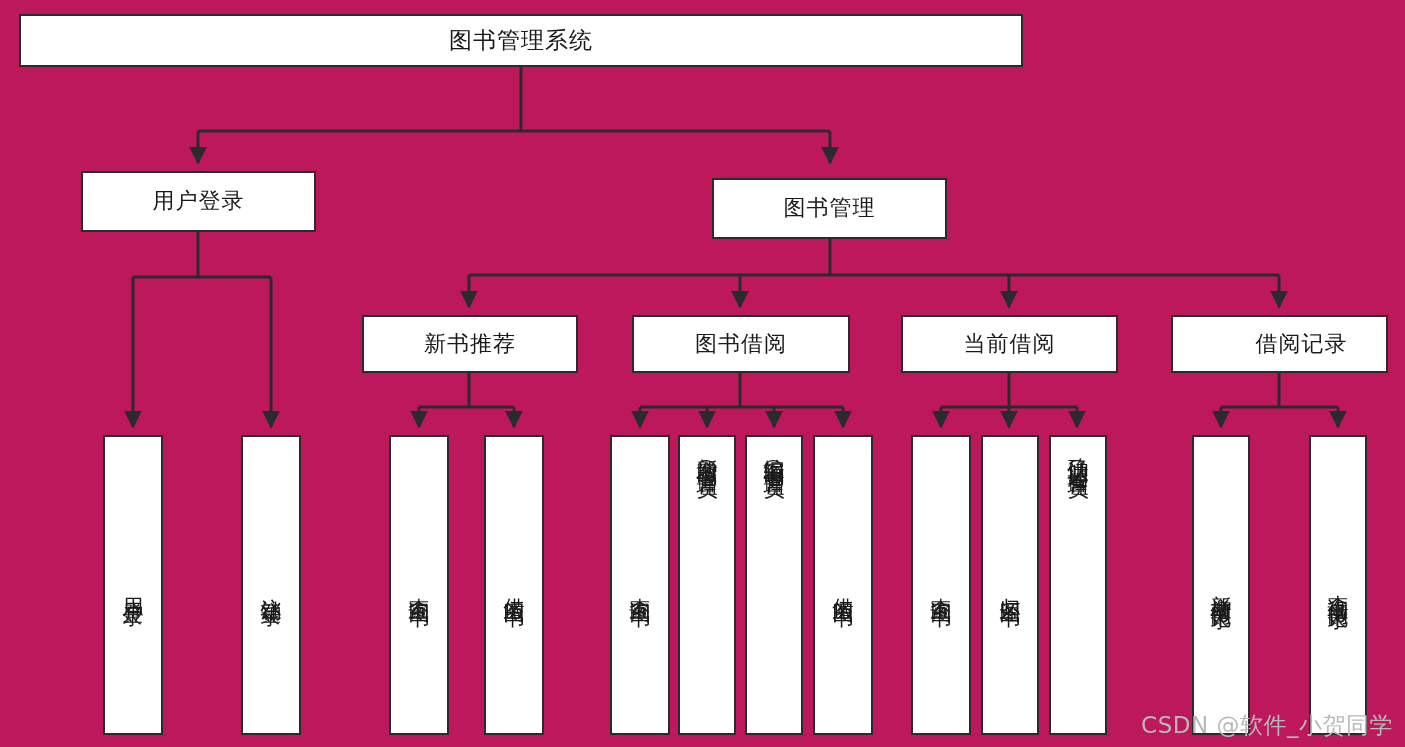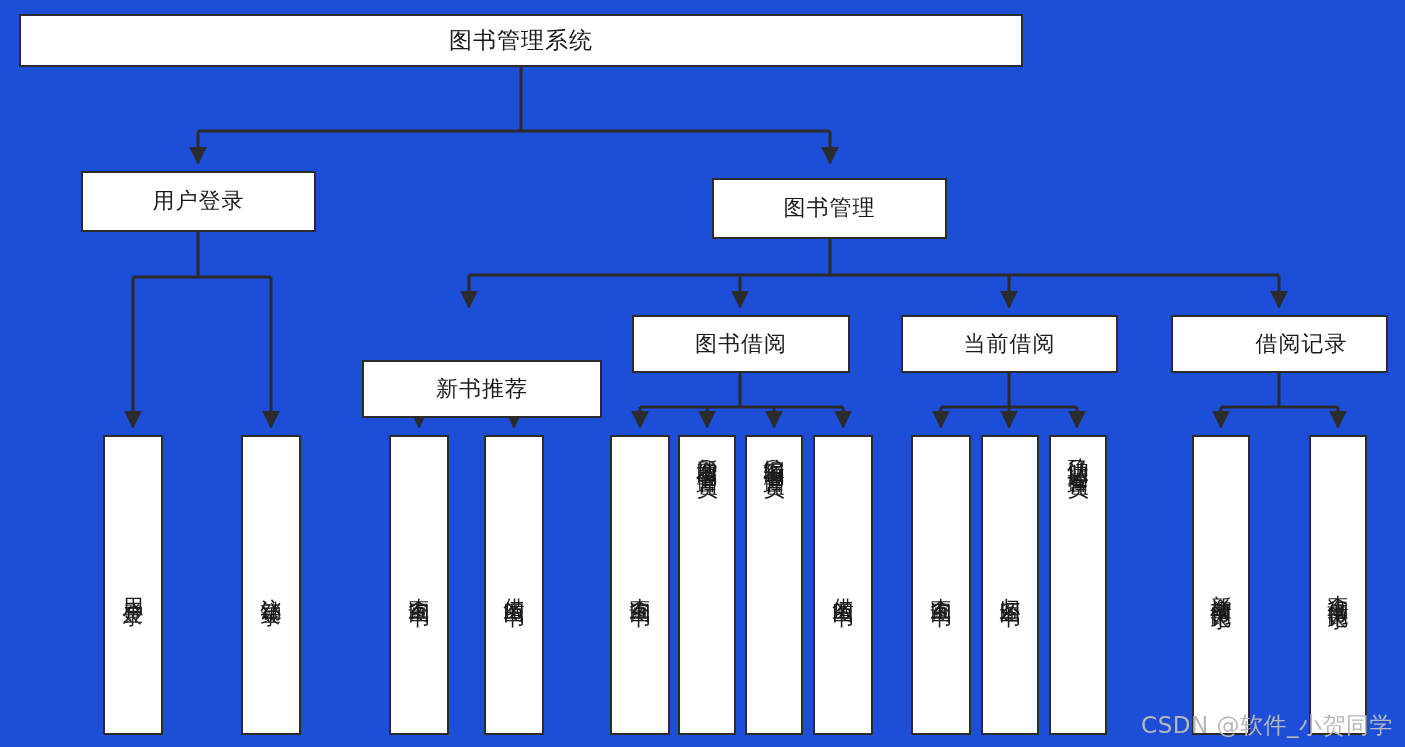--- a/index.html
+++ b/index.html
@@ -5,21 +5,21 @@
 <style>
   html,body{margin:0;padding:0;background:#ffffff;}
   body{
     font-family:"DejaVu Sans","Liberation Sans",sans-serif;
     -webkit-font-smoothing:antialiased;
   }
   #canvas{
     position:relative;
     width:1405px;
     height:747px;
-    background:#1d4ed8;
+    background:#be185d;
     overflow:hidden;
   }
   svg#wires{
     position:absolute;
     left:0; top:0;
     width:1405px;
     height:747px;
     pointer-events:none;
   }
   .node{
@@ -134,21 +134,21 @@
     <span>图书管理系统</span>
   </div>
 
   <div class="node h" style="left:81px; top:171px; width:235px; height:61px;">
     <span>用户登录</span>
   </div>
   <div class="node h" style="left:712px; top:178px; width:235px; height:61px;">
     <span>图书管理</span>
   </div>
 
-  <div class="node h" style="left:362px; top:315px; width:240px; height:58px;margin-top:45px;">
+  <div class="node h" style="left:362px; top:315px; width:216px; height:58px;">
     <span>新书推荐</span>
   </div>
   <div class="node h" style="left:632px; top:315px; width:218px; height:58px;">
     <span>图书借阅</span>
   </div>
   <div class="node h" style="left:901px; top:315px; width:217px; height:58px;">
     <span>当前借阅</span>
   </div>
   <div class="node h" style="left:1171px; top:315px; width:217px; height:58px;padding-left:44px;">
     <span>借阅记录</span>

